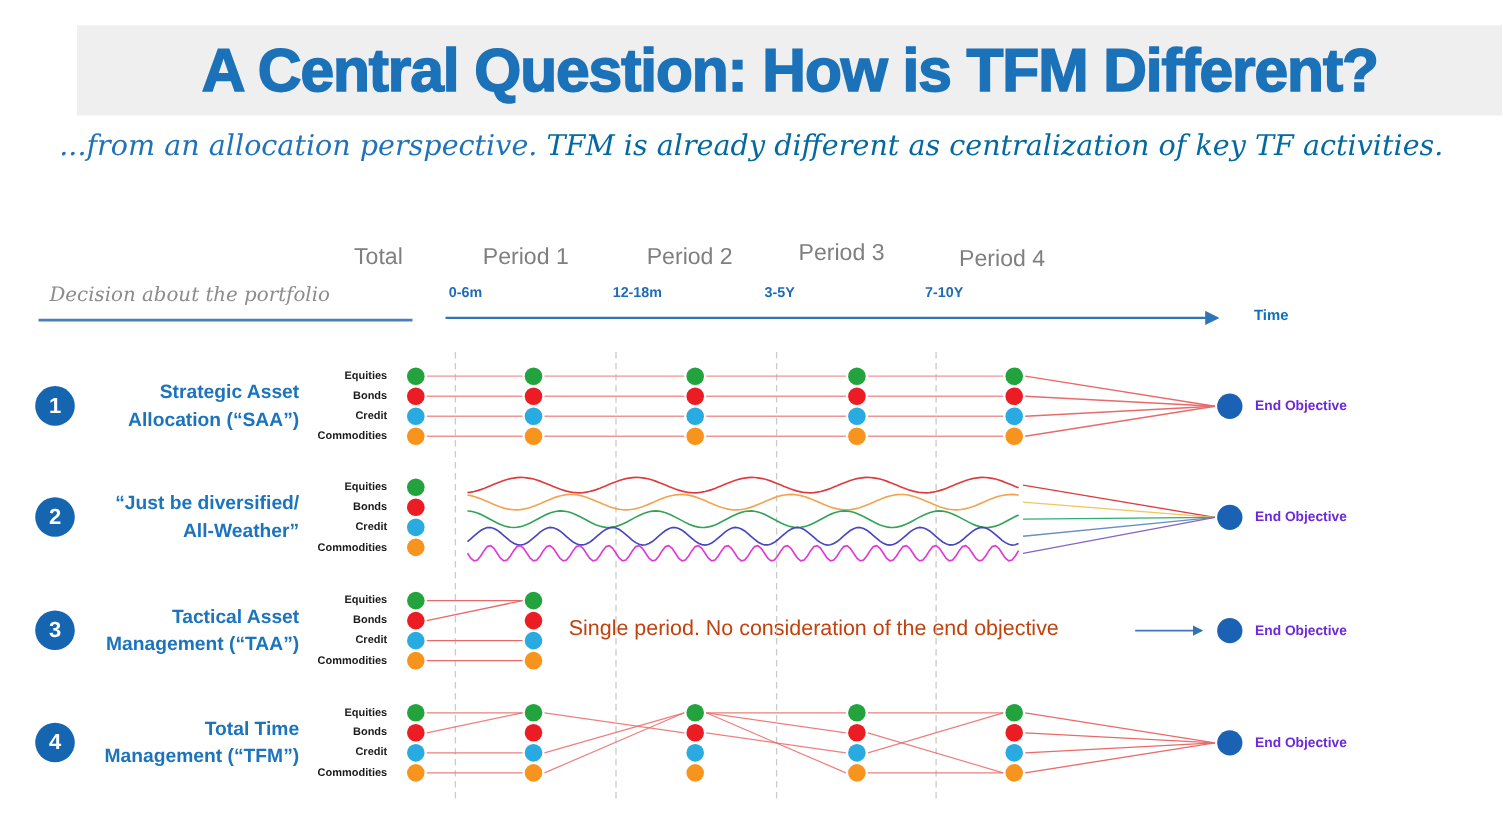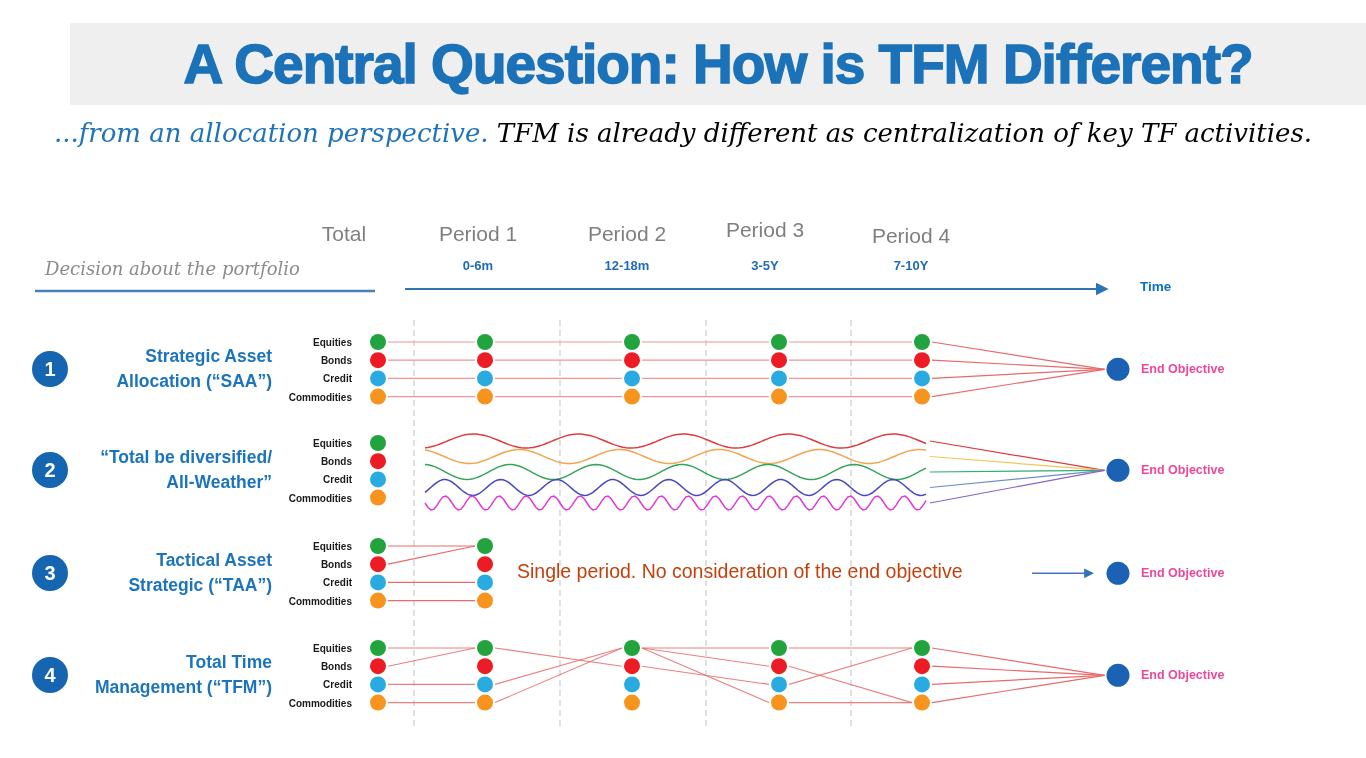--- a/index.html
+++ b/index.html
@@ -5,33 +5,33 @@
   html,body{margin:0;padding:0;background:#fff;}
   #slide{position:relative;width:1366px;height:758px;background:#fff;overflow:hidden;
          font-family:"Liberation Sans",sans-serif;}
   .title-band{position:absolute;left:70px;top:23px;width:1296px;height:82px;background:#efefef;
               display:flex;align-items:center;justify-content:center;}
   .title-band h1{margin:3px;font-size:55px;font-weight:bold;color:#1b72b8;letter-spacing:-1px;
                  -webkit-text-stroke:1.5px #1b72b8;white-space:nowrap;}
   .subtitle{position:absolute;left:0;top:118px;width:1366px;text-align:center;font-size:26px;
             font-style:italic;font-family:"DejaVu Serif",serif;white-space:nowrap;}
   .sub-lead{color:#2173b9;}
-  .sub-rest{color:#000000;}
+  .sub-rest{color:#0369a1;}
   .decision{position:absolute;left:45px;top:258px;font-size:18px;font-style:italic;
             font-family:"DejaVu Serif",serif;color:#8c8c8c;white-space:nowrap;}
   .col-head{position:absolute;width:140px;text-align:center;color:#7f7f7f;font-size:21px;}
-  .col-range{position:absolute;width:140px;text-align:center;color:#1f6bb5;font-size:13px;font-weight:bold;}
+  .col-range{position:absolute;width:140px;color:#1f6bb5;font-size:13px;font-weight:bold;}
   .time-label{position:absolute;left:1140px;top:279px;font-size:13.5px;font-weight:bold;color:#0d6fc0;}
   .num-circle{position:absolute;width:36px;height:36px;border-radius:50%;background:#1565b0;color:#fff;
               font-size:20px;font-weight:bold;text-align:center;line-height:36px;}
   .row-label{position:absolute;left:27px;width:245px;text-align:right;color:#1c74bd;
              font-size:17.5px;font-weight:bold;line-height:25px;}
   .asset-label{position:absolute;right:1014px;font-size:10px;font-weight:bold;color:#1a1a1a;
                transform:translateY(-50%);white-space:nowrap;text-align:center;}
-  .end-label{position:absolute;left:1141px;font-size:12.5px;font-weight:bold;color:#ec4899;white-space:nowrap;text-align:center;}
+  .end-label{position:absolute;left:1141px;font-size:12.5px;font-weight:bold;color:#6d28d9;white-space:nowrap;text-align:center;}
   .note{position:absolute;left:517px;top:560px;font-size:19.5px;color:#c2410c;white-space:nowrap;}
   #diagram{position:absolute;left:0;top:0;}
 </style>
 </head>
 <body>
 
 <div id="slide">
 
   <div class="title-band">
     <h1>A Central Question: How is TFM Different?</h1>
@@ -54,26 +54,26 @@
   <div class="num-circle" style="left:32px;top:351px">1</div>
   <div class="num-circle" style="left:32px;top:452px">2</div>
   <div class="num-circle" style="left:32px;top:555px">3</div>
   <div class="num-circle" style="left:32px;top:657px">4</div>
 
   <div class="row-label" style="top:344px">
     <div>Strategic Asset</div>
     <div>Allocation (“SAA”)</div>
   </div>
   <div class="row-label" style="top:445px">
-    <div>“Total be diversified/</div>
+    <div>“Just be diversified/</div>
     <div>All-Weather”</div>
   </div>
   <div class="row-label" style="top:548px">
     <div>Tactical Asset</div>
-    <div>Strategic (“TAA”)</div>
+    <div>Management (“TAA”)</div>
   </div>
   <div class="row-label" style="top:650px">
     <div>Total Time</div>
     <div>Management (“TFM”)</div>
   </div>
 
   <div class="note">Single period. No consideration of the end objective</div>
 
   <div class="end-label" style="top:362px">End Objective</div>
   <div class="end-label" style="top:463px">End Objective</div>

